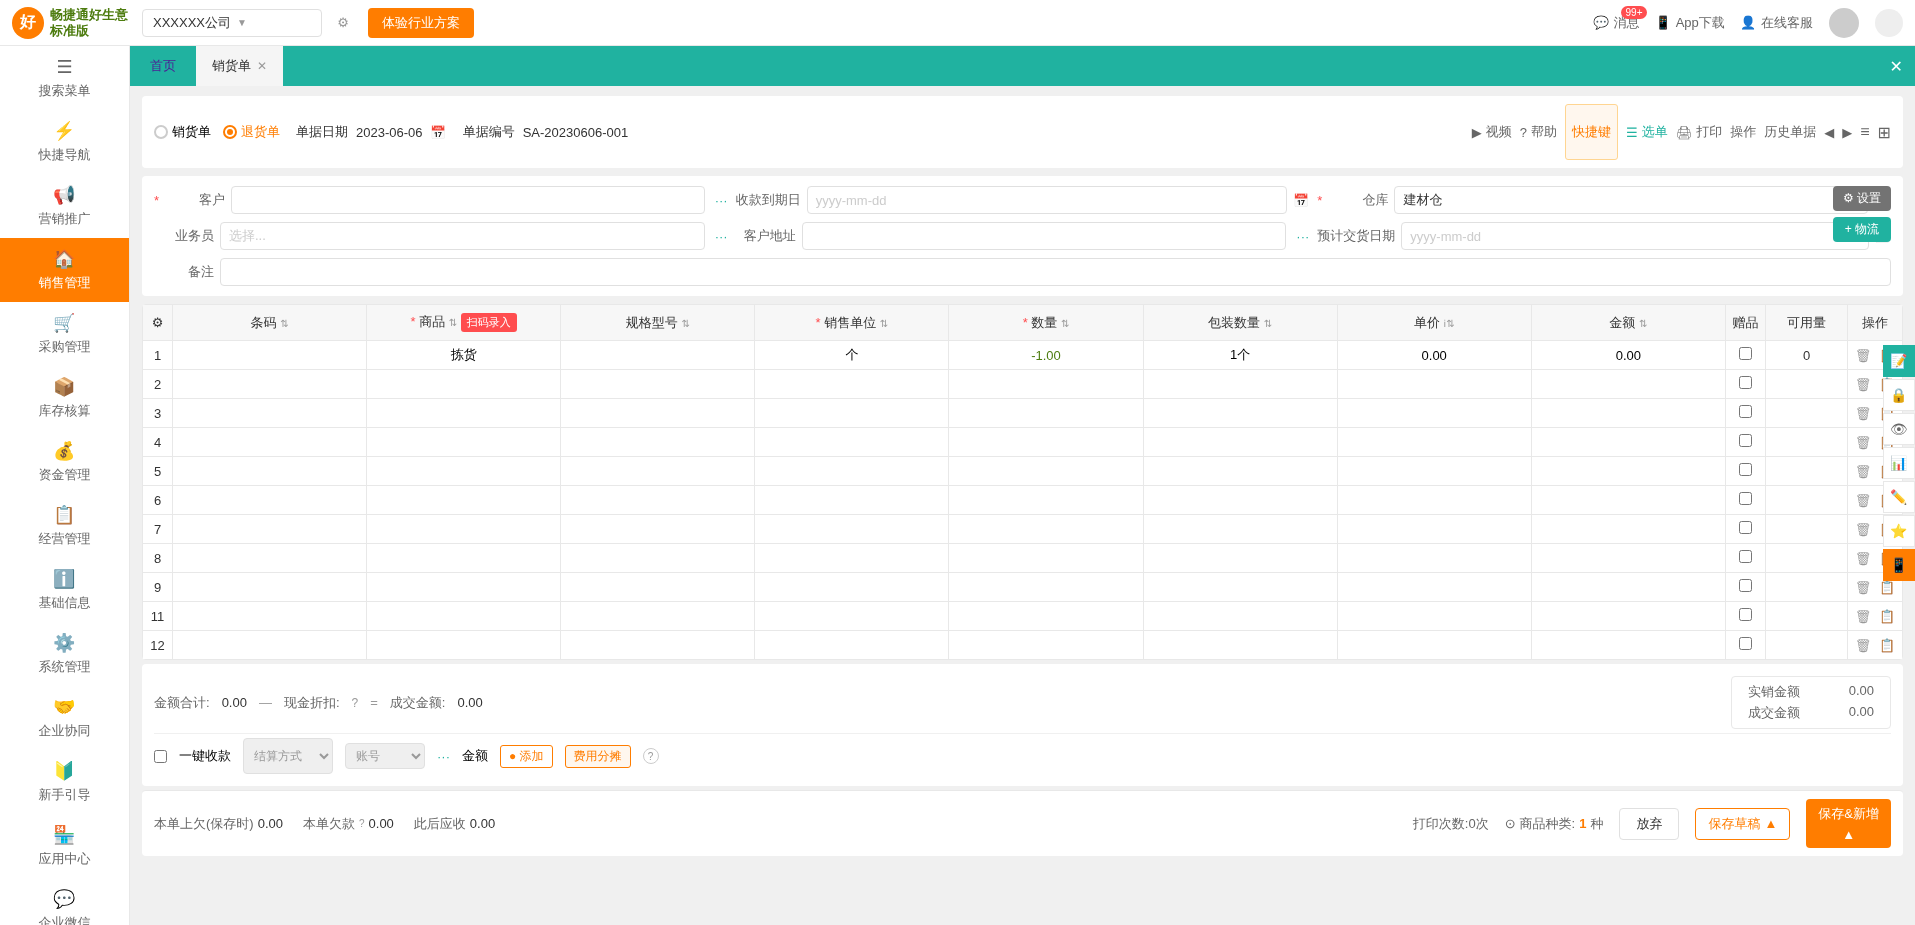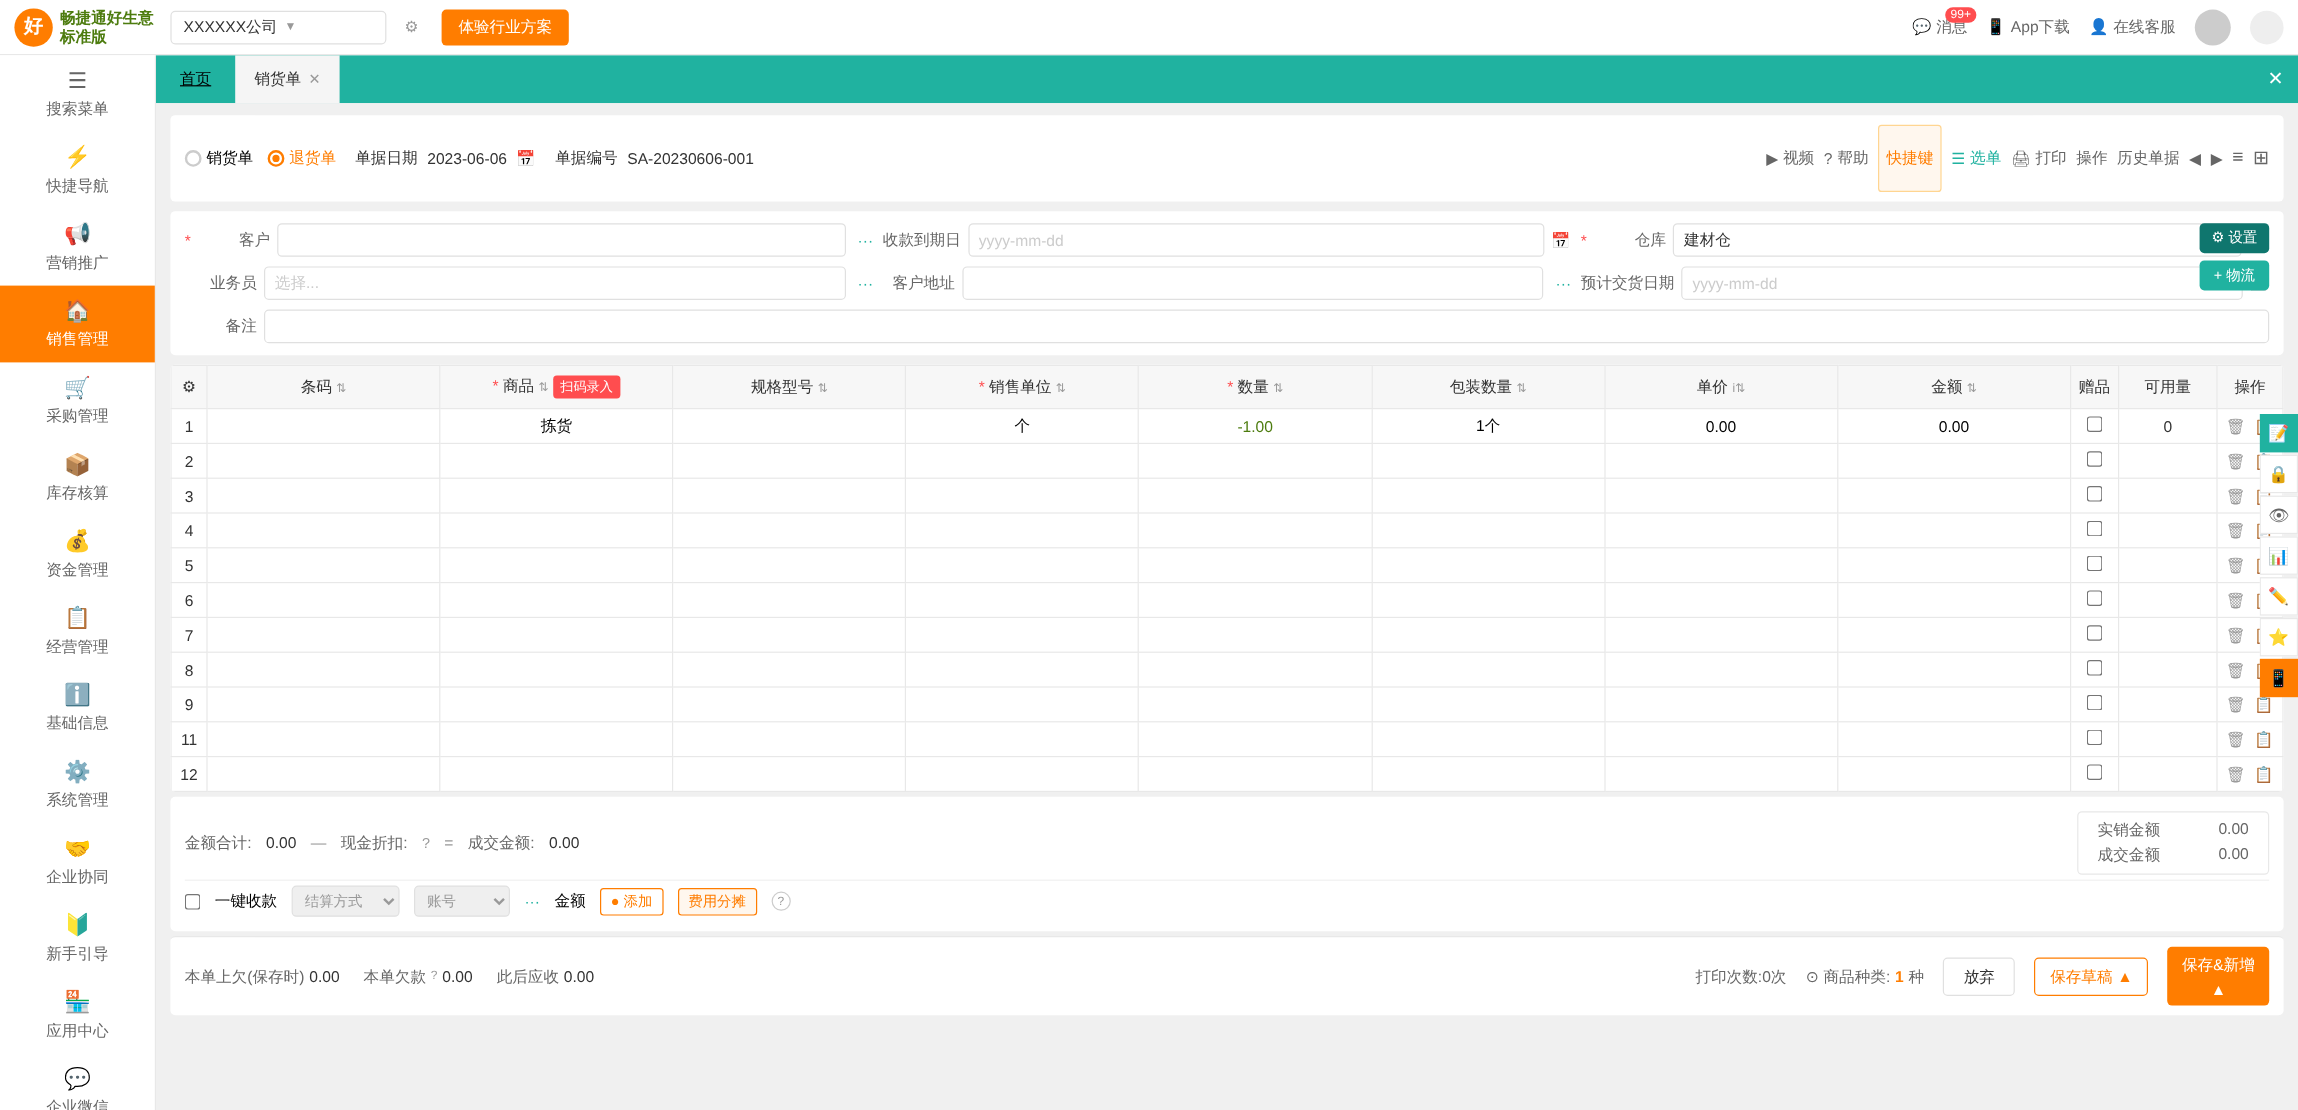--- a/index.html
+++ b/index.html
@@ -28,37 +28,37 @@
     .sidebar-item .icon { font-size: 18px; }
 
     
     .main { flex: 1; display: flex; flex-direction: column; overflow: hidden; }
 
     
     .tab-bar { display: flex; align-items: center; background: #20b2a0; height: 40px; padding: 0 0 0 0; }
     .tab-item { display: flex; align-items: center; padding: 0 16px; height: 100%; cursor: pointer; color: rgba(255,255,255,0.8); font-size: 13px; gap: 6px; }
     .tab-item.active { background: #f5f5f5; color: #333; }
     .tab-item .close-x { color: #999; font-size: 12px; }
-    .tab-home { color: #000000; padding: 0 20px; text-decoration: underline; }
+    .tab-home { color: #4c1d95; padding: 0 20px; }
     .close-all { margin-left: auto; margin-right: 12px; color: #fff; cursor: pointer; font-size: 16px; }
     .radio-group { display: flex; align-items: center; gap: 12px; }
     .radio-item { display: flex; align-items: center; gap: 4px; cursor: pointer; font-size: 13px; }
     .radio-circle { width: 14px; height: 14px; border-radius: 50%; border: 2px solid #ccc; }
     .radio-circle.checked { border-color: #ff7d00; background: #fff; position: relative; }
     .radio-circle.checked::after { content: ''; position: absolute; width: 6px; height: 6px; background: #ff7d00; border-radius: 50%; top: 2px; left: 2px; }
     .doc-info { display: flex; align-items: center; gap: 8px; color: #333; }
     .doc-actions { margin-left: auto; display: flex; gap: 8px; }
     .doc-action-btn { display: flex; align-items: center; gap: 4px; color: #666; cursor: pointer; font-size: 12px; }
     .field-row { display: flex; align-items: center; gap: 6px; }
     .field-label { color: #666; min-width: 60px; text-align: right; font-size: 13px; }
     .field-input { flex: 1; border: 1px solid #e0e0e0; border-radius: 4px; padding: 4px 8px; color: #333; height: 28px; display: flex; align-items: center; }
     .field-input.placeholder { color: #ccc; }
     .field-dots { color: #20b2a0; cursor: pointer; margin-left: 4px; }
     .field-icon { color: #999; cursor: pointer; }
-    .action-btn-orange { background: #0f766e; color: #fff; border: none; border-radius: 4px; padding: 4px 10px; cursor: pointer; font-size: 12px; }
+    .action-btn-orange { background: #737373; color: #fff; border: none; border-radius: 4px; padding: 4px 10px; cursor: pointer; font-size: 12px; }
     .action-btn-blue { background: #20b2a0; color: #fff; border: none; border-radius: 4px; padding: 4px 10px; cursor: pointer; font-size: 12px; }
 
     
     .table-container { background: #fff; border-radius: 4px; overflow: auto; flex: 1; margin: 0 0 4px 0; }
     table { width: 100%; border-collapse: collapse; font-size: 12px; }
     thead tr { background: #f7f7f7; }
     th { padding: 8px 6px; border: 1px solid #e8e8e8; color: #333; font-weight: 500; text-align: center; white-space: nowrap; }
     td { padding: 6px; border: 1px solid #e8e8e8; color: #333; text-align: center; }
     .scan-btn { background: #ff4d4f; color: #fff; border: none; border-radius: 3px; padding: 2px 6px; font-size: 11px; cursor: pointer; }
     .sort-icon { color: #999; font-size: 10px; }
@@ -564,21 +564,21 @@
             <div style="display:flex; justify-content:space-between; gap:20px; font-size:13px; color:#666;">
               <span>成交金额</span>
               <span>0.00</span>
             </div>
           </div>
         </div>
 
         <div class="payment-row">
           <input type="checkbox" class="checkbox-small" style="">
           <span>一键收款</span>
-          <select style="border:1px solid #e0e0e0; border-radius:4px; height:26px; padding:0 6px; color:#999; font-size:12px; min-width:90px;">
+          <select style="border:1px solid #e0e0e0; border-radius:4px; height:36px; padding:0 6px; color:#999; font-size:12px; min-width:90px;">
             <option>结算方式</option>
           </select>
           <select style="border:1px solid #e0e0e0; border-radius:4px; height:26px; padding:0 6px; color:#999; font-size:12px; min-width:80px;">
             <option>账号</option>
           </select>
           <span style="color:#20b2a0; cursor:pointer;">···</span>
           <span>金额</span>
           <button class="add-btn-orange">● 添加</button>
           <button class="fee-btn">费用分摊</button>
           <span style="color:#999; cursor:pointer; border:1px solid #ccc; border-radius:50%; width:16px; height:16px; display:inline-flex; align-items:center; justify-content:center; font-size:10px;">?</span>

